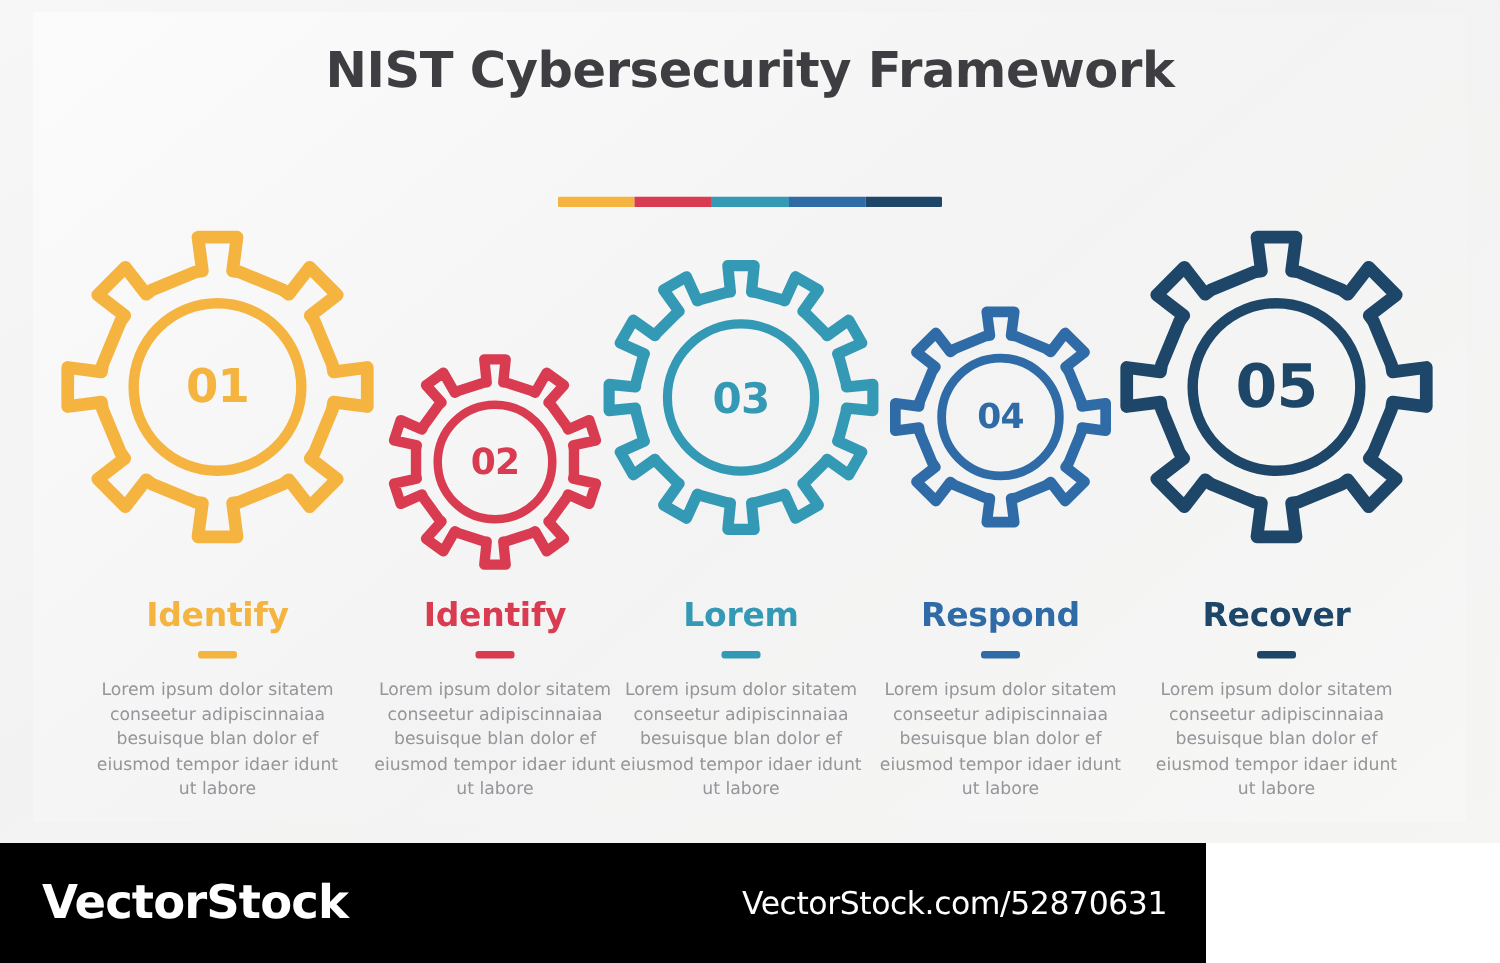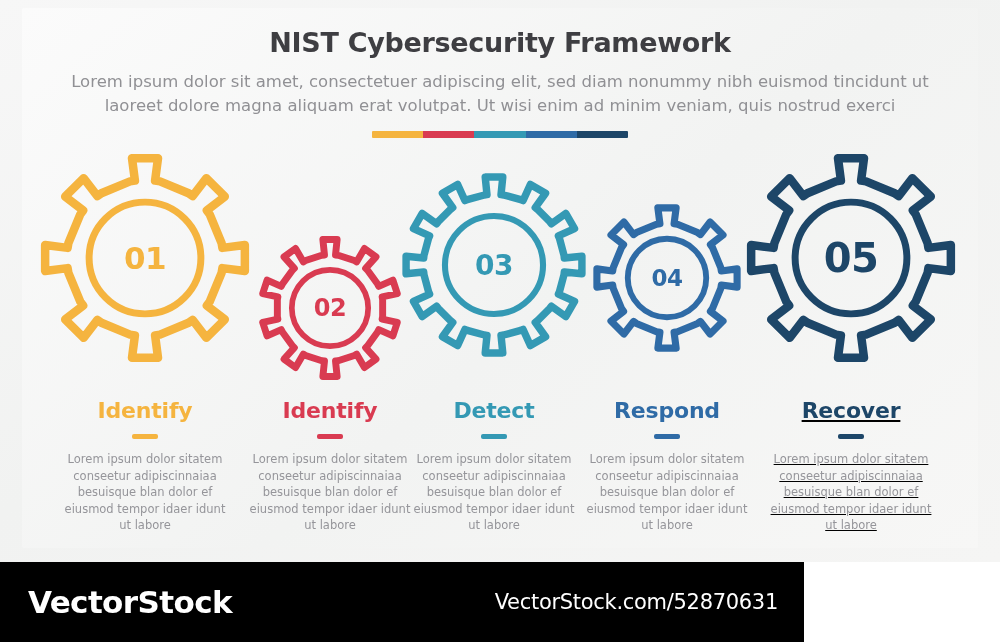--- a/index.html
+++ b/index.html
@@ -37,21 +37,21 @@
     border-radius: 2px;
   }
 
   
   #title {
     position: absolute;
     left: 0;
     top: 27px;
     width: 1000px;
     text-align: center;
-    font-size: 27px;
+    font-size: 33px;
     font-weight: bold;
     color: #3e3e42;
     letter-spacing: -0.3px;
   }
   #subtitle {
     position: absolute;
     left: 60px;
     top: 70px;
     width: 880px;
     text-align: center;
@@ -148,21 +148,20 @@
 </style>
 </head>
 <body>
 
 <div id="stage">
 
   <div id="canvas">
     <div id="panel"></div>
 
     <div id="title">NIST Cybersecurity Framework</div>
-    <div id="subtitle">Lorem ipsum dolor sit amet, consectetuer adipiscing elit, sed diam nonummy nibh euismod tincidunt ut laoreet dolore magna aliquam erat volutpat. Ut wisi enim ad minim veniam, quis nostrud exerci</div>
 
     <div id="divider">
         <div class="seg" style="background: rgb(245, 180, 63); width: 20%;"></div>
         <div class="seg" style="background: rgb(217, 59, 81); width: 20%;"></div>
         <div class="seg" style="background: rgb(52, 153, 180); width: 20%;"></div>
         <div class="seg" style="background: rgb(47, 107, 166); width: 20%;"></div>
         <div class="seg" style="background: rgb(29, 70, 104); width: 20%;"></div>
       </div>
 
     <div id="gears">
@@ -208,30 +207,30 @@
           <div class="col-label" style="color: rgb(245, 180, 63);">Identify</div>
           <div class="col-rule" style="background: rgb(245, 180, 63);"></div>
           <div class="col-desc">Lorem ipsum dolor sitatem conseetur adipiscinnaiaa besuisque blan dolor ef eiusmod tempor idaer idunt ut labore</div>
         </div>
         <div class="col" style="left: 230px;">
           <div class="col-label" style="color: rgb(217, 59, 81);">Identify</div>
           <div class="col-rule" style="background: rgb(217, 59, 81);"></div>
           <div class="col-desc">Lorem ipsum dolor sitatem conseetur adipiscinnaiaa besuisque blan dolor ef eiusmod tempor idaer idunt ut labore</div>
         </div>
         <div class="col" style="left: 394px;">
-          <div class="col-label" style="color: rgb(52, 153, 180);">Detect</div>
+          <div class="col-label" style="color: rgb(52, 153, 180);">Lorem</div>
           <div class="col-rule" style="background: rgb(52, 153, 180);"></div>
           <div class="col-desc">Lorem ipsum dolor sitatem conseetur adipiscinnaiaa besuisque blan dolor ef eiusmod tempor idaer idunt ut labore</div>
         </div>
         <div class="col" style="left: 567px;">
           <div class="col-label" style="color: rgb(47, 107, 166);">Respond</div>
           <div class="col-rule" style="background: rgb(47, 107, 166);"></div>
           <div class="col-desc">Lorem ipsum dolor sitatem conseetur adipiscinnaiaa besuisque blan dolor ef eiusmod tempor idaer idunt ut labore</div>
         </div>
-        <div class="col" style="left: 751px; text-decoration: underline;">
+        <div class="col" style="left: 751px;">
           <div class="col-label" style="color: rgb(29, 70, 104);">Recover</div>
           <div class="col-rule" style="background: rgb(29, 70, 104);"></div>
           <div class="col-desc">Lorem ipsum dolor sitatem conseetur adipiscinnaiaa besuisque blan dolor ef eiusmod tempor idaer idunt ut labore</div>
         </div>
       </div>
   </div>
 
   <div id="footer">
     <div id="brand">VectorStock</div>
     <div id="brand-url">VectorStock.com/52870631</div>

